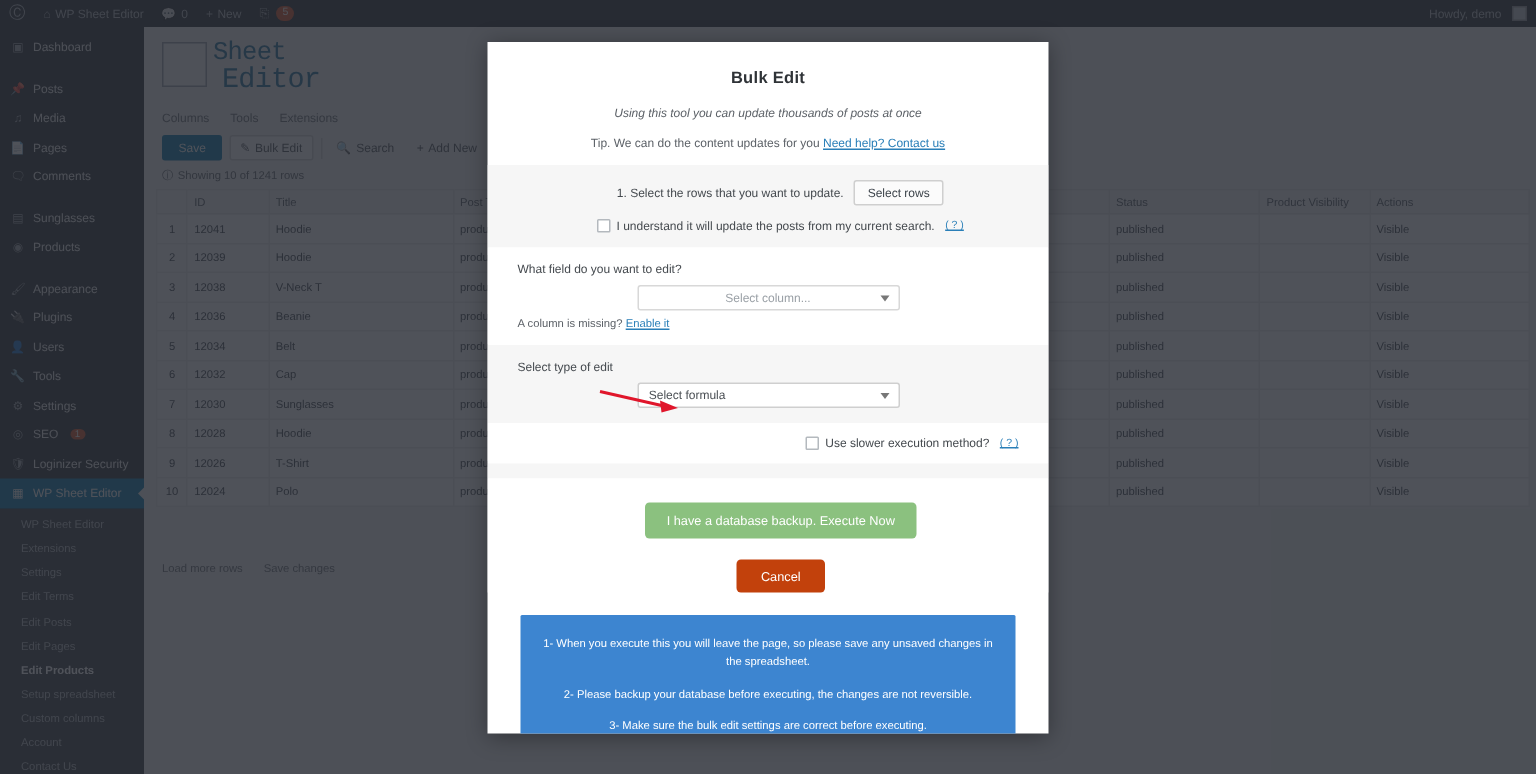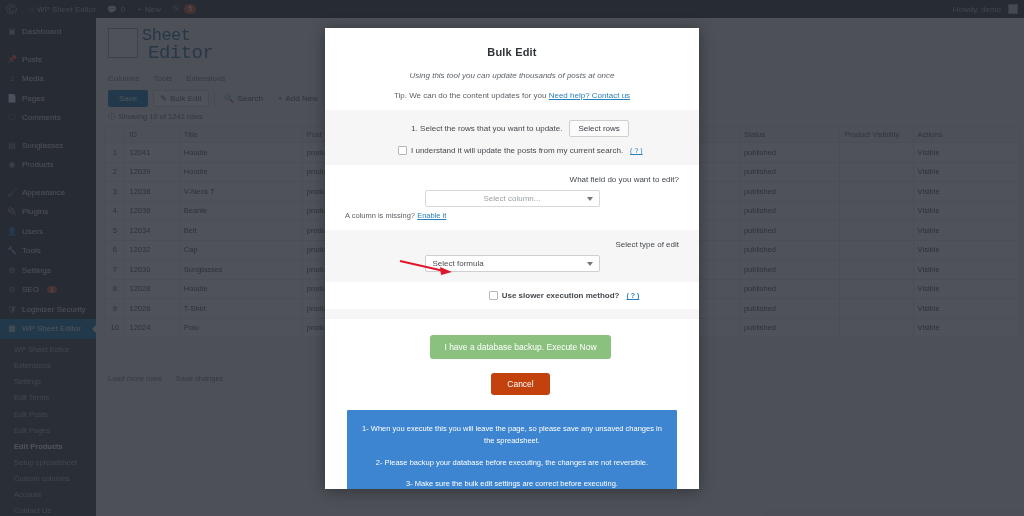--- a/index.html
+++ b/index.html
@@ -109,21 +109,21 @@
   .m-sub { font-size: 8px; color: #5d6268; margin-top: 13px; font-style: italic; }
   .m-tip { font-size: 8px; color: #5d6268; margin-top: 11px; margin-bottom: 10px; }
   .m-tip a, .lnk { color: #2a7fb8; text-decoration: underline; }
 
   .sec { padding: 10px 20px; }
   .sec.gray { background: #f6f6f6; }
   .sec.white { background: #fff; }
   .row-center { display: flex; align-items: center; justify-content: center; gap: 7px; }
 
   .lbl { font-size: 8px; color: #44494e; margin-left: 16px; }
-  .lbl-center { font-size: 8px; color: #44494e; text-align: right; }
+  .lbl-center { font-size: 8px; color: #44494e; text-align: left; }
   .btn-light {
     background: #fbfbfb; border: 1px solid #cfcfcf; border-radius: 2px;
     font-size: 8px; color: #3c434a; padding: 3px 8px; cursor: pointer;
   }
   .cb {
     width: 9px; height: 9px; border: 1px solid #b4b9be; background: #fff;
     border-radius: 1px; display: inline-block; flex: 0 0 9px;
   }
   .help { font-size: 7px; color: #2a7fb8; text-decoration: underline; }
 
@@ -473,21 +473,21 @@
 
     <div class="sec gray">
       <div class="lbl-center">Select type of edit</div>
       <div class="sel-wrap">
         <div class="sel left">Select formula</div>
         <span class="caret"></span>
       </div>
     </div>
 
     <div class="sec white" style="padding-top:9px;padding-bottom:9px;">
-      <div class="row-center" style="justify-content:center;padding-left:104px;font-weight:bold;">
+      <div class="row-center" style="justify-content:flex-end;padding-left:104px;">
         <span class="cb"></span>
         <span class="lbl" style="margin-left:-3px">Use slower execution method?</span>
         <span class="help">( ? )</span>
       </div>
     </div>
 
     <div class="sec gray" style="padding:5px 20px;"></div>
 
     <div class="sec white" style="padding-top:16px;padding-bottom:0;padding-left:37px;">
       <button class="btn-exec">I have a database backup. Execute Now</button>

